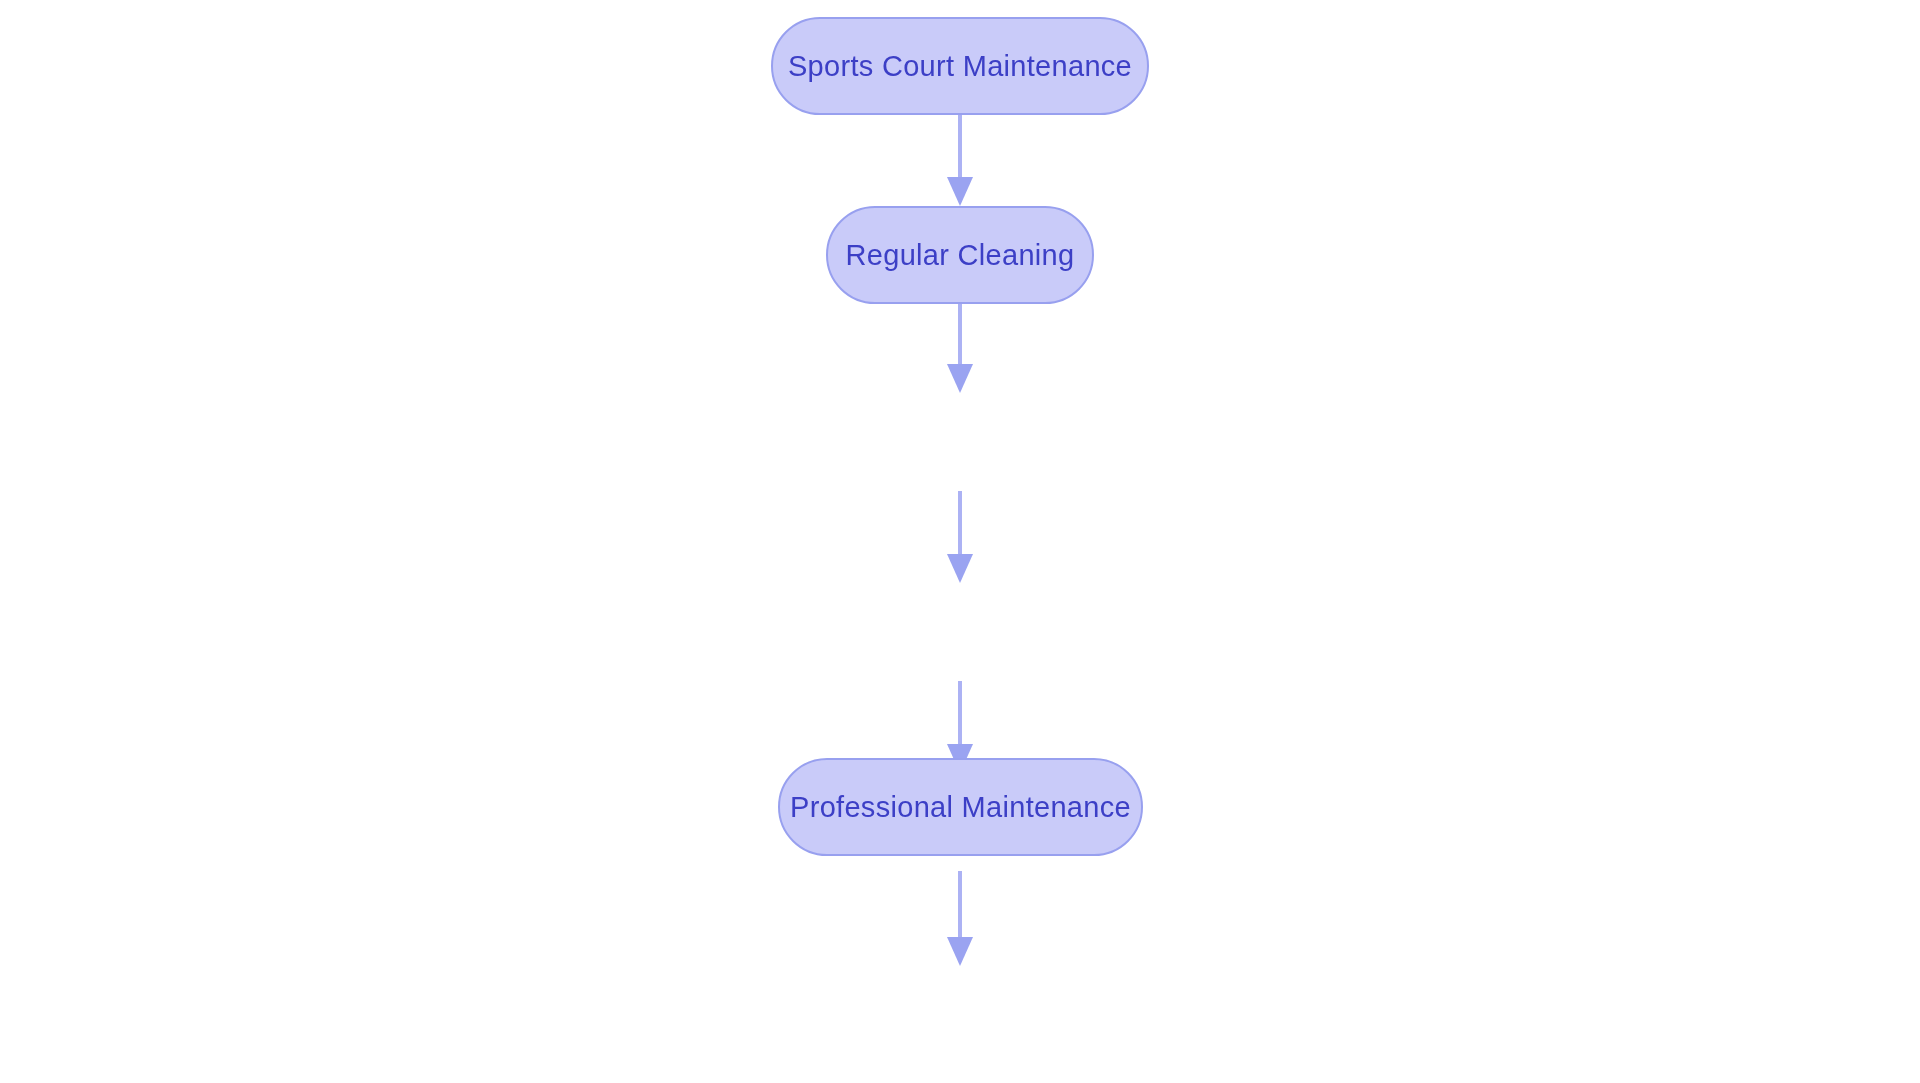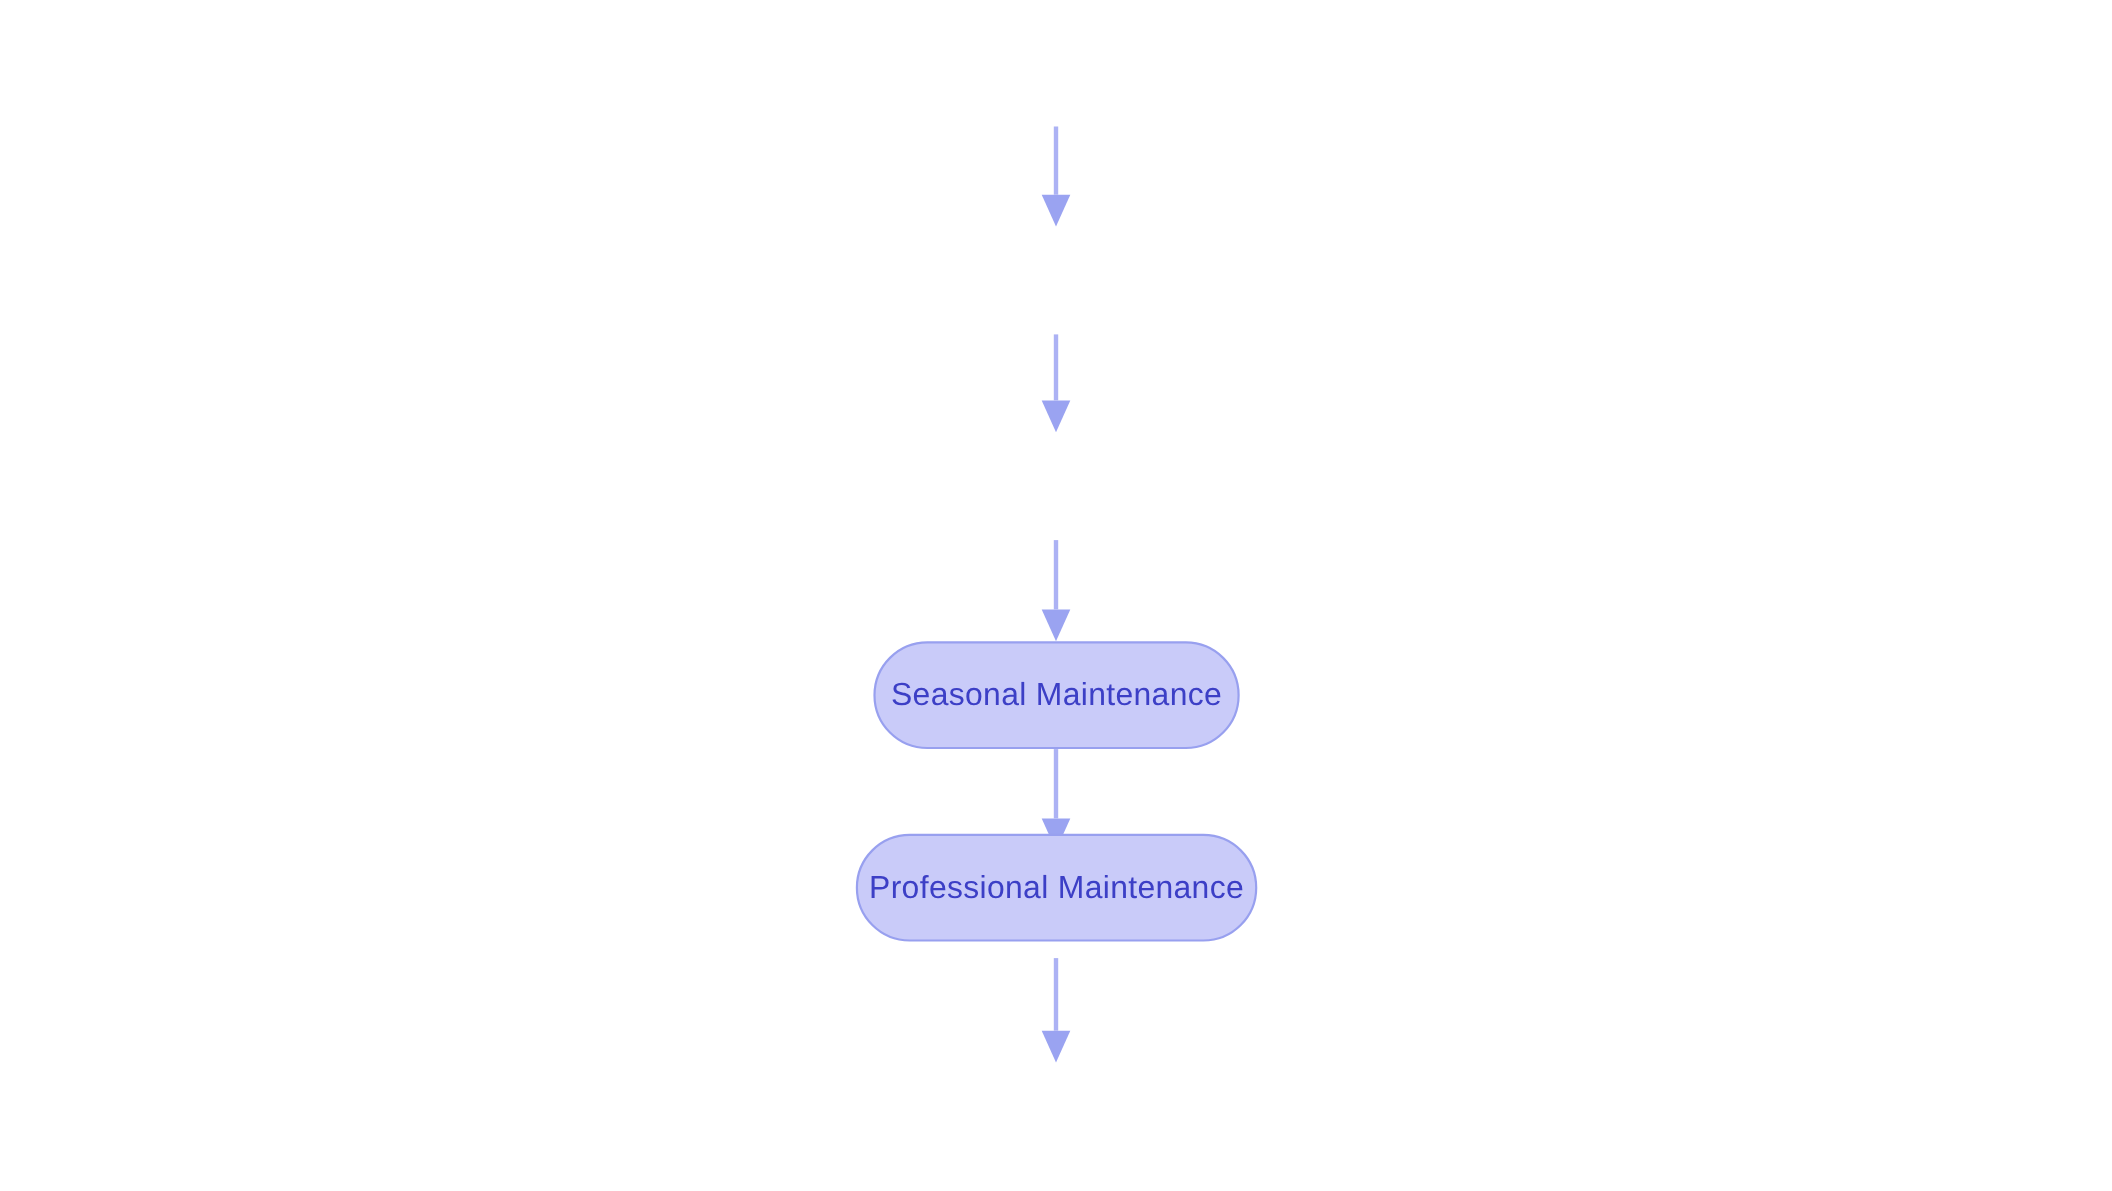--- a/index.html
+++ b/index.html
@@ -62,39 +62,40 @@
   #a2 { left: 947px; top: 304px; height: 89px; }
   #a3 { left: 947px; top: 491px; height: 92px; }
   #a4 { left: 947px; top: 681px; height: 92px; }
   #a5 { left: 947px; top: 871px; height: 95px; }
 </style>
 </head>
 <body>
 
 <div class="canvas">
 
+  <div class="flow-node" id="n1">Sports Court Maintenance</div>
 
   <div class="edge-arrow" id="a1">
     <div class="shaft"></div>
     <div class="head"></div>
   </div>
 
+  <div class="flow-node" id="n2">Regular Cleaning</div>
 
   <div class="edge-arrow" id="a2">
     <div class="shaft"></div>
     <div class="head"></div>
   </div>
 
 
   <div class="edge-arrow" id="a3">
     <div class="shaft"></div>
     <div class="head"></div>
   </div>
 
-  <div class="flow-node" id="n4">Seasonal Maintenance</div>
 
   <div class="edge-arrow" id="a4">
     <div class="shaft"></div>
     <div class="head"></div>
   </div>
 
   <div class="flow-node" id="n5">Professional Maintenance</div>
 
   <div class="edge-arrow" id="a5">
     <div class="shaft"></div>

